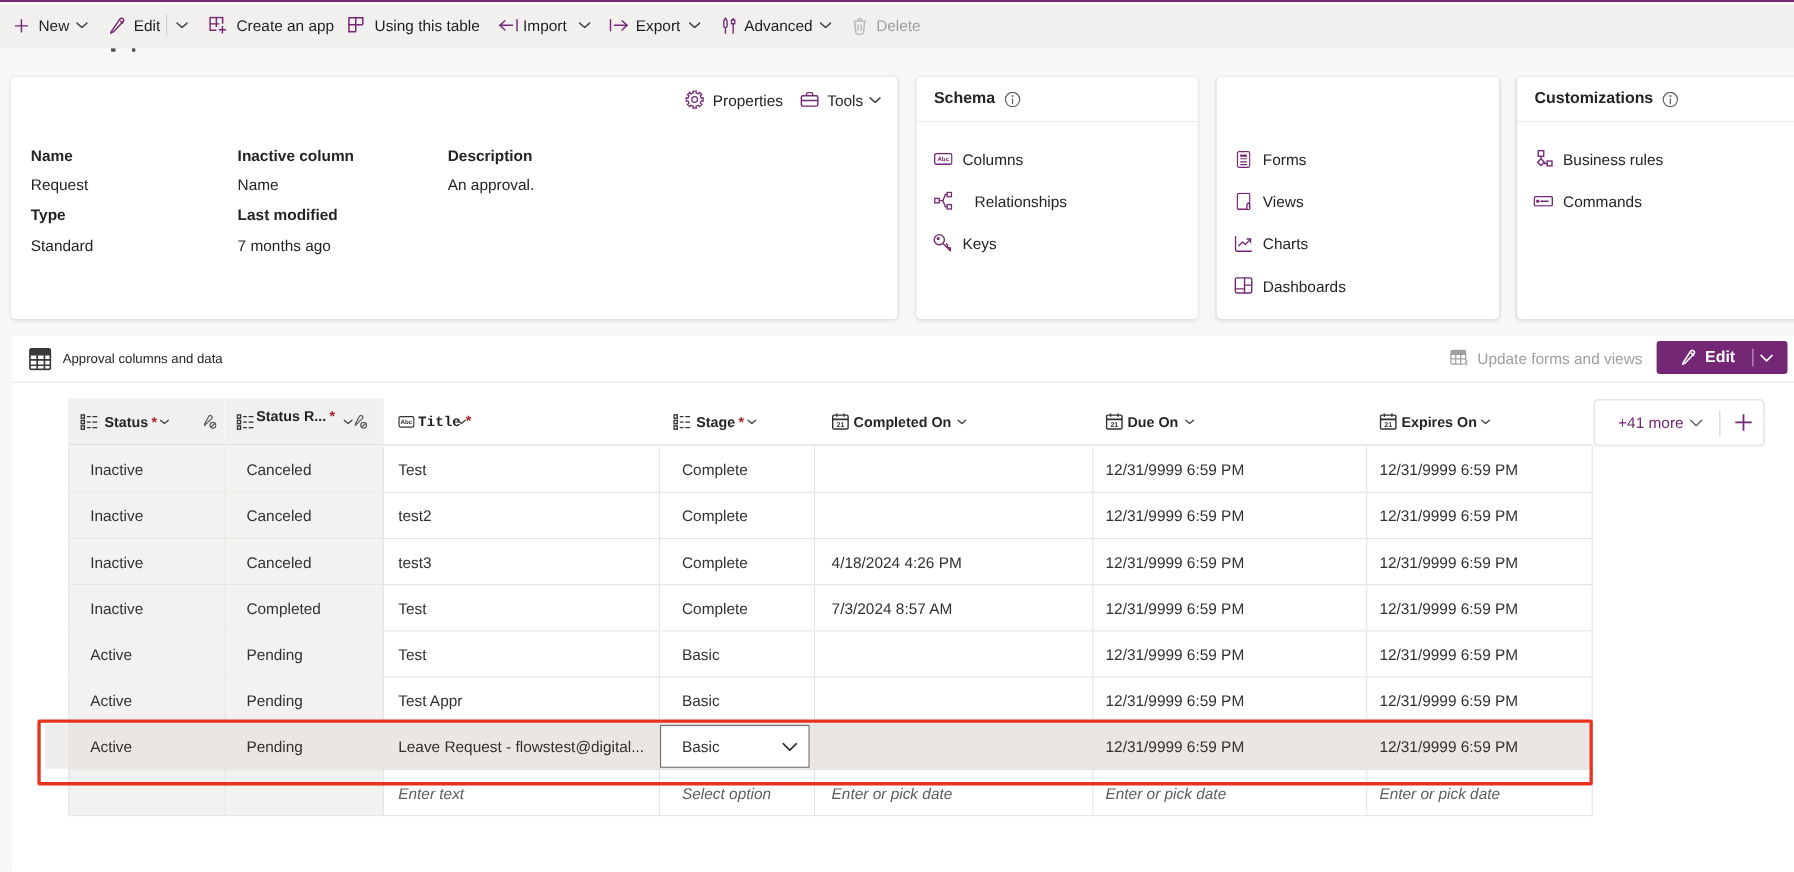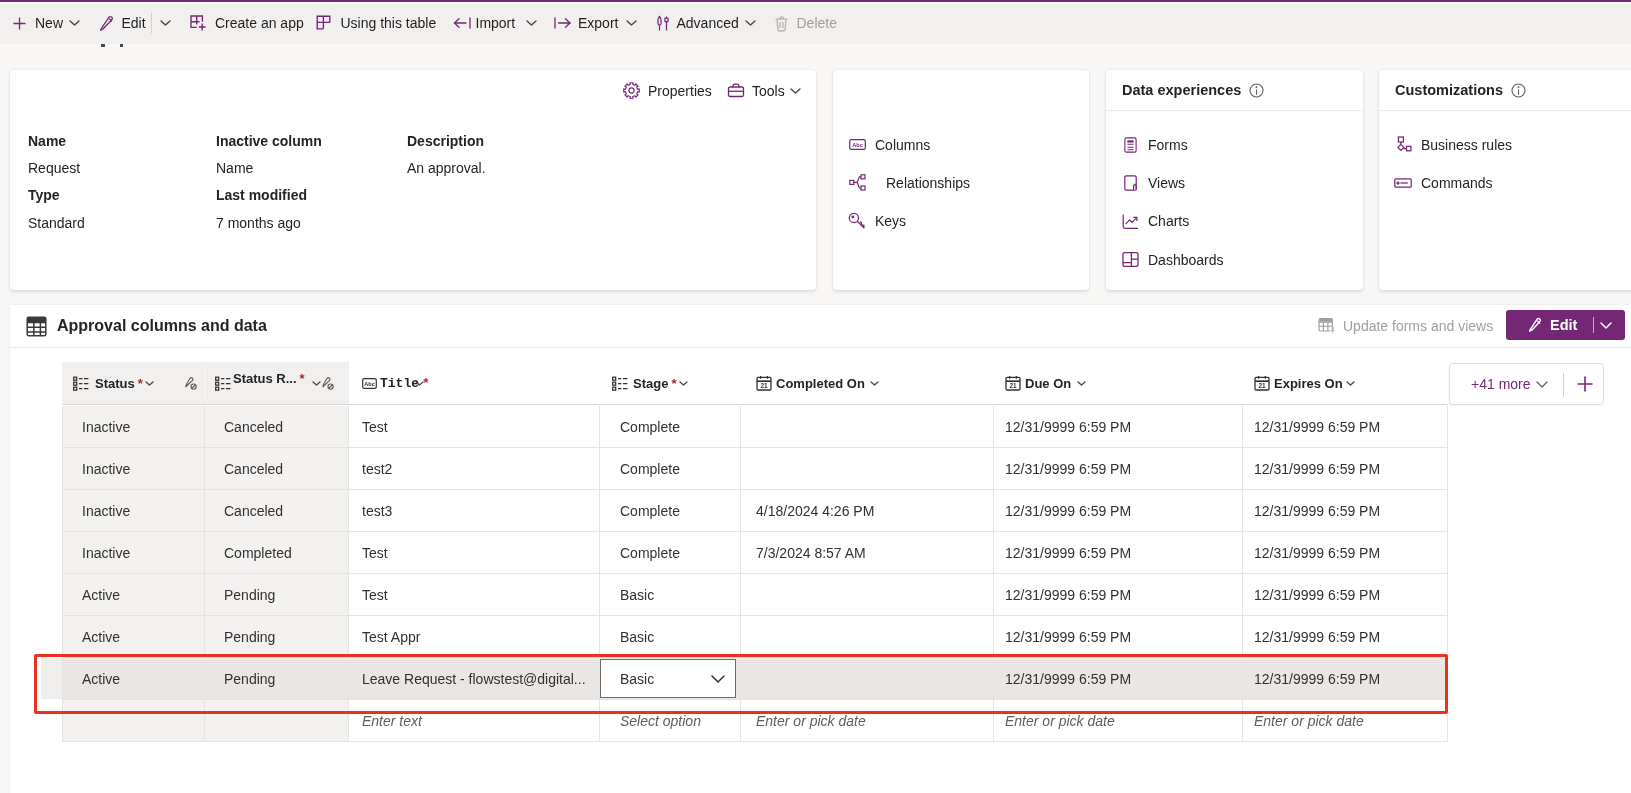--- a/index.html
+++ b/index.html
@@ -147,20 +147,29 @@
     <div style="position:absolute;left:18px;top:115px;width:180px;height:20px;font-weight:bold;font-size:14px;line-height:20px;">Type</div>
     <div style="position:absolute;left:18px;top:142.5px;width:180px;height:20px;font-weight:normal;font-size:14px;line-height:20px;">Standard</div>
     <div style="position:absolute;left:206px;top:61px;width:180px;height:20px;font-weight:bold;font-size:14px;line-height:20px;">Inactive column</div>
     <div style="position:absolute;left:206px;top:88px;width:180px;height:20px;font-weight:normal;font-size:14px;line-height:20px;">Name</div>
     <div style="position:absolute;left:206px;top:115px;width:180px;height:20px;font-weight:bold;font-size:14px;line-height:20px;">Last modified</div>
     <div style="position:absolute;left:206px;top:142.5px;width:180px;height:20px;font-weight:normal;font-size:14px;line-height:20px;">7 months ago</div>
     <div style="position:absolute;left:397px;top:61px;width:200px;height:20px;font-weight:bold;font-size:14px;line-height:20px;">Description</div>
     <div style="position:absolute;left:397px;top:88px;width:200px;height:20px;font-weight:normal;font-size:14px;line-height:20px;">An approval.</div>
   </div>
 <div class="card" style="position:absolute;left:833px;top:70px;width:256px;height:220px;">
+    <div class="chd">Schema<span style="margin-left:8px;display:inline-flex;">
+        <svg width="15" height="15" viewBox="0 0 15 15" style="">
+          <g stroke="#616161" stroke-width="1.1" fill="none">
+            <circle cx="7.5" cy="7.5" r="6.5"></circle>
+            <path d="M7.5 6.5 v5.3"></path>
+            <circle cx="7.5" cy="4.3" r="0.4" fill="#616161"></circle>
+          </g>
+        </svg>
+      </span></div>
     <div class="item" style="left:15px;top:64.0px;height:21px;">
       <span class="ico" style="width:18px;">
         <svg width="17" height="11" viewBox="0 0 17 11" style="">
           <rect x="0.7" y="0.7" width="15.6" height="9.6" rx="1.6" stroke="#742774" stroke-width="1.2" fill="none"></rect>
           <text x="8.5" y="7.5" font-family="Liberation Sans" font-size="5.6" font-weight="bold" fill="#742774" text-anchor="middle">Abc</text>
         </svg>
       </span>
       <span style="margin-left:9px;">Columns</span>
     </div>
     <div class="item" style="left:15px;top:102.4px;height:21px;">
@@ -183,29 +192,20 @@
             <circle cx="5.9" cy="5.9" r="4.6"></circle>
             <circle cx="4.9" cy="4.9" r="0.85"></circle>
             <path d="M9.3 9.3 l6.6 6.6 v-2.7 h-2.5 v-2.5 l-1.3 -1.3"></path>
           </g>
         </svg>
       </span>
       <span style="margin-left:9px;">Keys</span>
     </div>
   </div>
 <div class="card" style="position:absolute;left:1106px;top:70px;width:257px;height:220px;">
-    <div class="chd">Data experiences<span style="margin-left:8px;display:inline-flex;">
-        <svg width="15" height="15" viewBox="0 0 15 15" style="">
-          <g stroke="#616161" stroke-width="1.1" fill="none">
-            <circle cx="7.5" cy="7.5" r="6.5"></circle>
-            <path d="M7.5 6.5 v5.3"></path>
-            <circle cx="7.5" cy="4.3" r="0.4" fill="#616161"></circle>
-          </g>
-        </svg>
-      </span></div>
     <div class="item" style="left:15px;top:64.0px;height:21px;">
       <span class="ico" style="width:18px;">
         <svg width="13" height="16" viewBox="0 0 13 16" style="">
           <g stroke="#742774" stroke-width="1.1" fill="none">
             <rect x="0.9" y="0.9" width="11.2" height="14.2" rx="1.4"></rect>
             <path d="M3.5 4.4 h6 M3.5 7.3 h6 M3.5 10.2 h6 M3.5 12.7 h6"></path>
             <path d="M3.5 4.5 h6" stroke-width="2.09"></path>
           </g>
         </svg>
       </span>
@@ -286,21 +286,21 @@
 <div class="r" style="left:26px;top:305px;height:42px;">
     <svg width="21" height="21" viewBox="0 0 21 21" style="">
       <g stroke="#3b3a39" stroke-width="1.5" fill="none">
         <rect x="1.2" y="1.2" width="18.6" height="18.6" rx="1.6"></rect>
         <path d="M1.2 6.4 h18.6 M1.2 11.2 h18.6 M1.2 16 h18.6"></path>
         <path d="M7.8 1.2 v18.6 M14.4 1.2 v18.6"></path>
         <rect x="1.2" y="1.2" width="18.6" height="5.2" fill="#3b3a39" stroke="none"></rect>
       </g>
     </svg>
   </div>
-<div class="r" style="left:57px;top:305px;height:42px;font-weight:bold;font-size:16px;">Approval columns and data</div>
+<div class="r" style="left:57px;top:305px;height:42px;font-weight:normal;font-size:12px;">Approval columns and data</div>
 <div style="position:absolute;left:10px;top:347px;width:1621px;height:1px;background:#eceae8;"></div>
 <div class="r" style="left:1318px;top:305px;height:42px;">
     <svg width="19" height="19" viewBox="0 0 19 19" style="">
       <g stroke="#a19f9d" stroke-width="1.15" fill="none">
         <rect x="1" y="1.6" width="13.4" height="12.4" rx="1.4"></rect>
         <path d="M1 5.2 h13.4 M5.4 5.2 v8.8 M9.9 5.2 v8.8 M1 9.2 h13.4"></path>
         <rect x="1.4" y="2" width="12.6" height="2.8" fill="#a19f9d" stroke="none"></rect>
       </g>
       <path d="M15.2 10 l-3 4 h2.1 l-0.9 3.6 3.8 -4.6 h-2 l1.8 -3 Z" fill="#a19f9d" stroke="#fff" stroke-width="0.7"></path>
     </svg>

